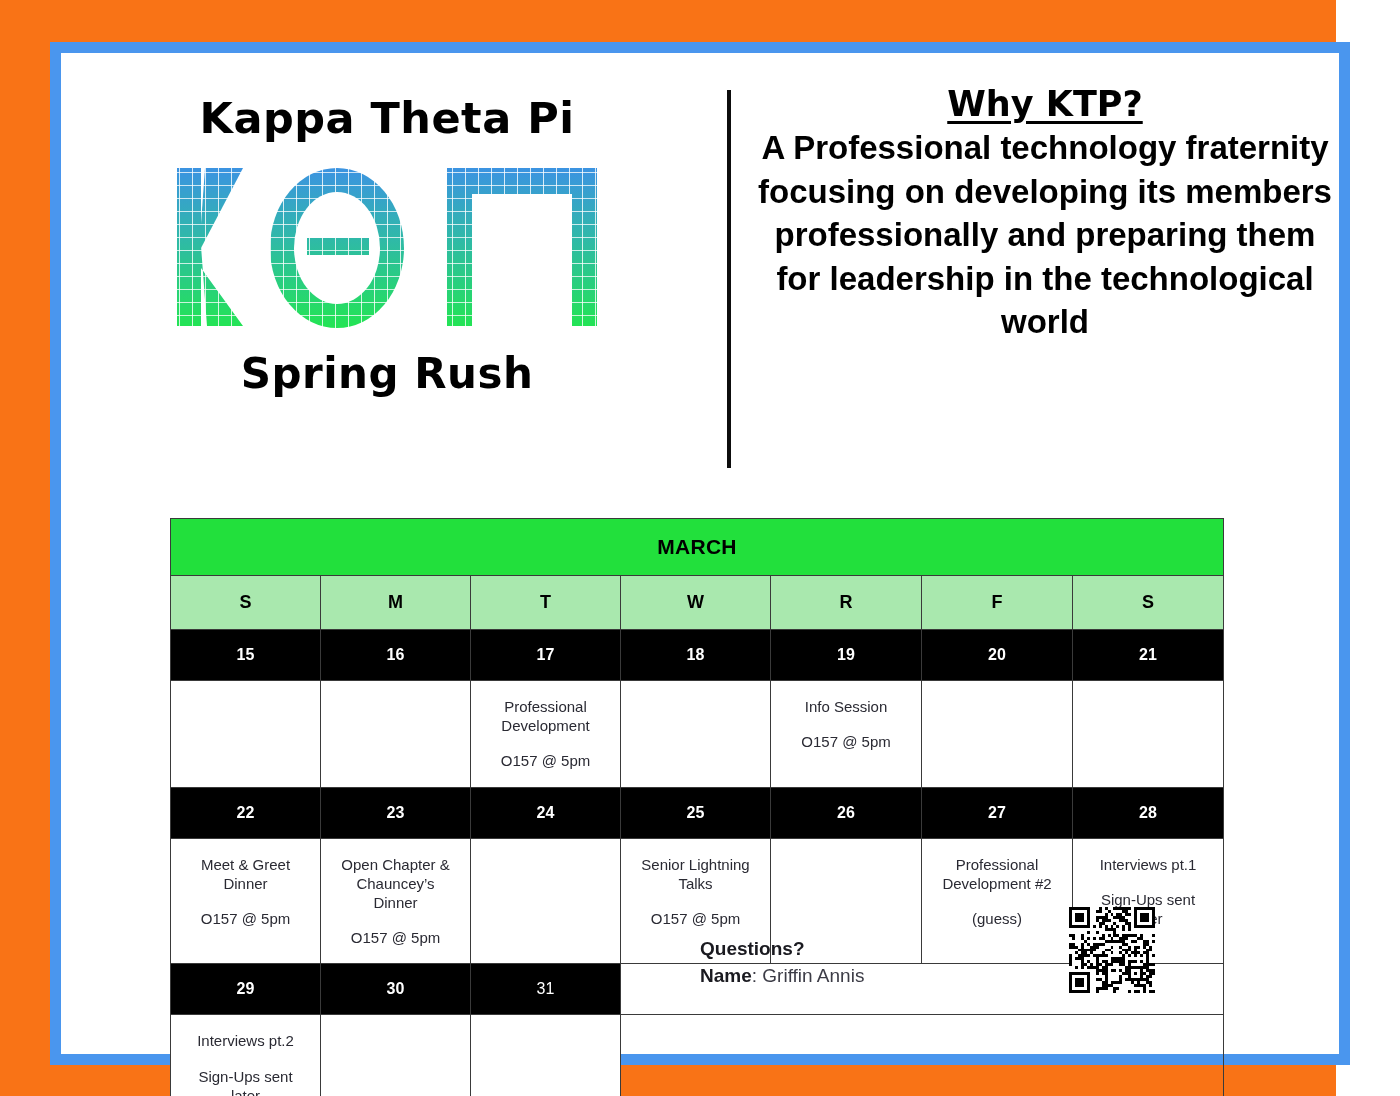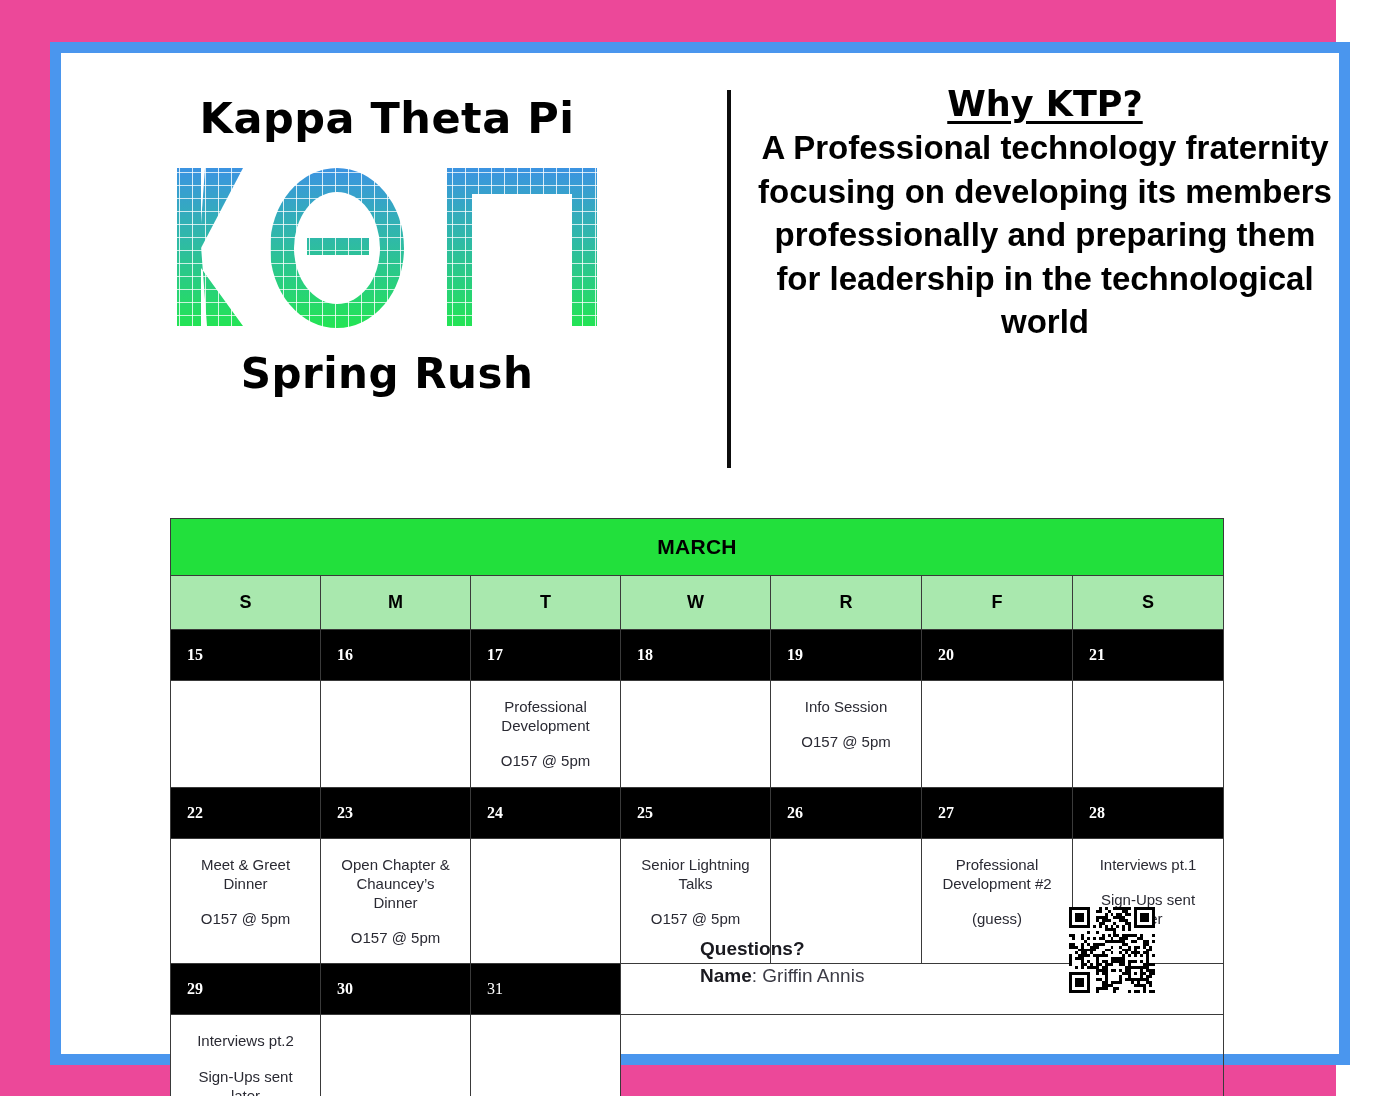--- a/index.html
+++ b/index.html
@@ -5,21 +5,21 @@
   * { box-sizing: border-box; margin: 0; padding: 0; }
   html, body {
     width: 1400px; height: 1096px;
     background: #ffffff;
     font-family: "DejaVu Sans", sans-serif;
     overflow: hidden;
   }
   #poster {
     position: relative;
     width: 1336px; height: 1096px;
-    background: #ec4899;
+    background: #f97316;
   }
   .blue-frame {
     position: absolute;
     left: 50px; top: 42px;
     width: 1300px; height: 1023px;
     border: 11px solid #4a96ee;
     background: #ffffff;
   }
 
   
@@ -119,23 +119,23 @@
     vertical-align: middle;
     font-family: "Liberation Sans", sans-serif;
     font-weight: 700;
     font-size: 18px;
     color: #000000;
   }
   .datecell {
     background: #000000;
     color: #ffffff;
     height: 30px;
-    text-align: left;
+    text-align: center;
     vertical-align: middle;
-    font-family: Liberation Serif, serif;
+    font-family: Liberation Sans, sans-serif;
     font-weight: 700;
     font-size: 16px;
     border-color: #000000;
   }
   .datecell.thin { font-weight: 400; }
   .eventcell {
     background: #ffffff;
     height: 104px;
     text-align: center;
     vertical-align: top;

